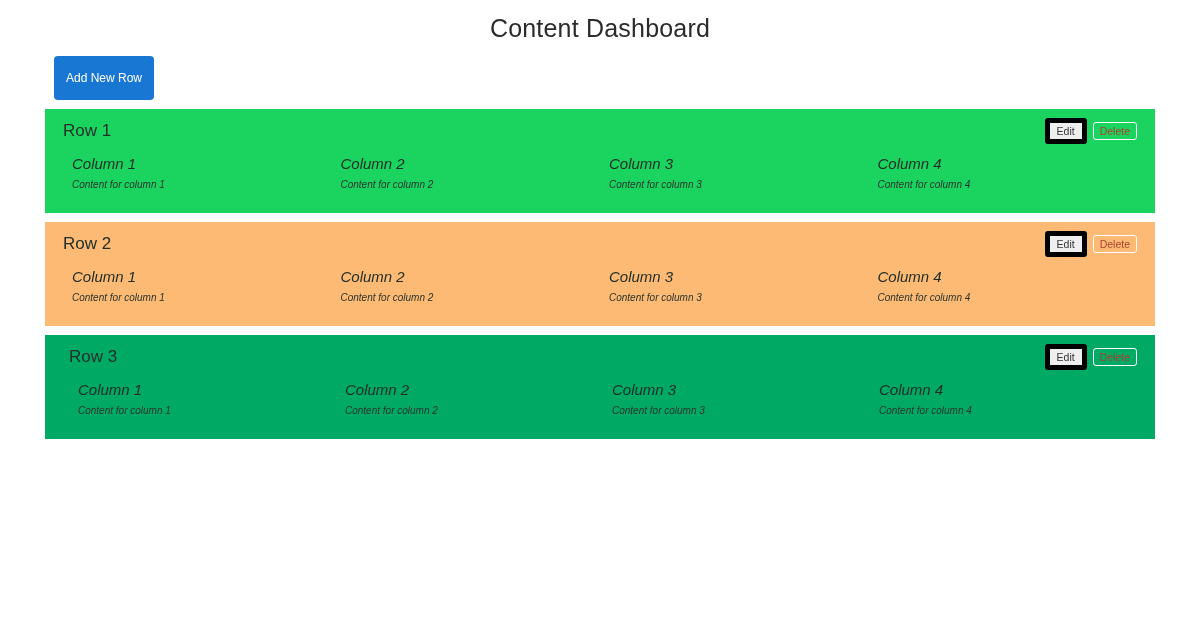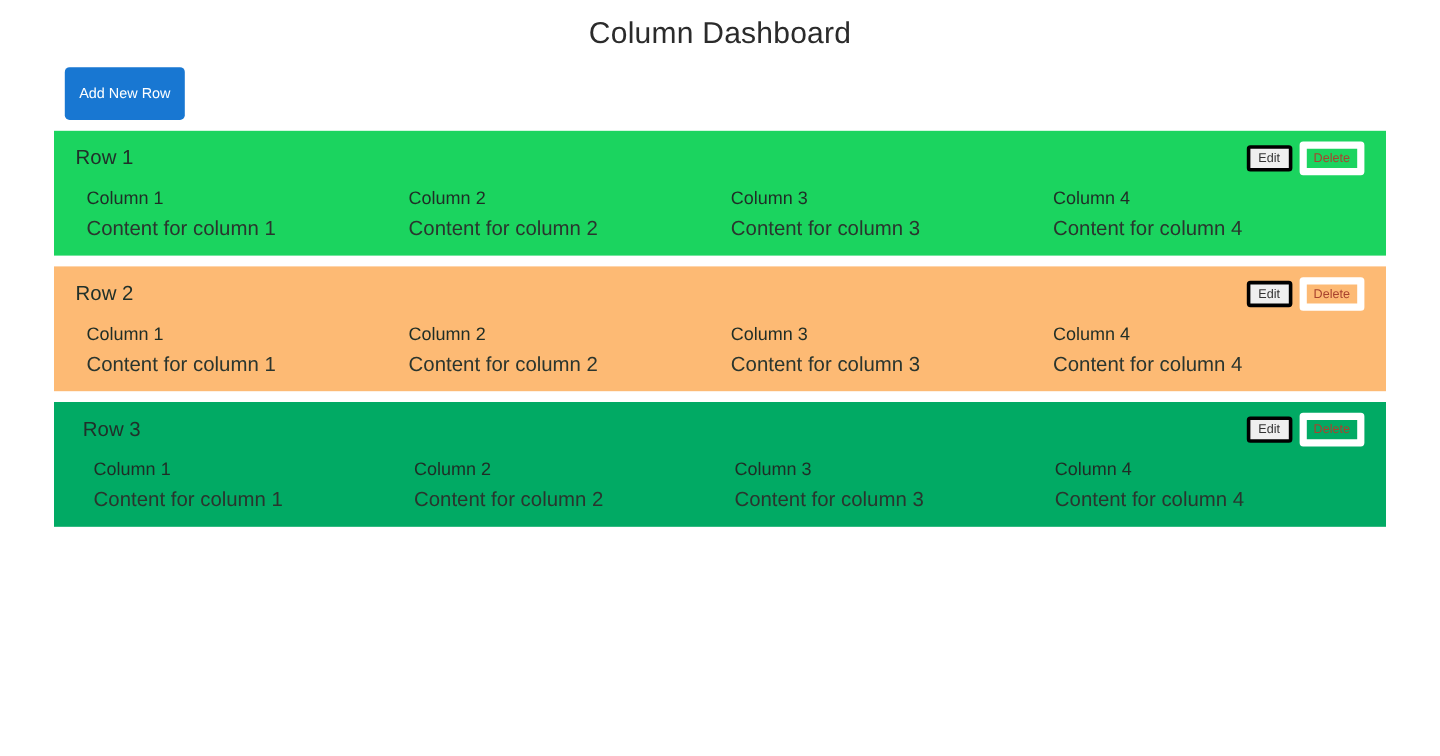--- a/index.html
+++ b/index.html
@@ -53,58 +53,58 @@
     font-weight: 500;
     color: #20302a;
     margin: 0;
   }
   .row-actions { display: flex; align-items: center; }
   .edit-btn {
     font-family: "Liberation Sans", "DejaVu Sans", sans-serif;
     font-size: 10.5px;
     color: #333333;
     background: #efefef;
-    border: 3px solid #000000;
+    border: 5px solid #000000;
     border-radius: 3px;
     padding: 2px 7px;
     cursor: pointer;
   }
   .delete-btn {
     font-family: "Liberation Sans", "DejaVu Sans", sans-serif;
     font-size: 10.5px;
     color: #a8432f;
     background: transparent;
-    border: 6px solid #ffffff;
+    border: 1px solid #ffffff;
     border-radius: 3px;
     padding: 2px 6px;
     margin-left: 6px;
     cursor: pointer;
   }
   .columns {
     display: grid;
     grid-template-columns: repeat(4, 1fr);
     margin-top: 11px;
   }
-  .column { padding-left: 9px; }
+  .column { padding-left: 9px; font-style: italic; }
   .col-heading {
     font-size: 15px;
     font-weight: 500;
     color: #1f2d26;
     margin: 0 0 7px 0;
   }
   .col-content {
-    font-size: 17px;
+    font-size: 10px;
     color: #2a352e;
     margin: 0;
   }
 </style>
 </head>
 <body>
 
-<h1 class="page-title">Column Dashboard</h1>
+<h1 class="page-title">Content Dashboard</h1>
 
 <div class="toolbar">
   <button class="add-btn">Add New Row</button>
 </div>
 
 <div class="rows">
   <section class="row-card" style="background: rgb(27, 212, 95);">
     <div class="row-header">
       <h2 class="row-title">Row 1</h2>
       <div class="row-actions">

